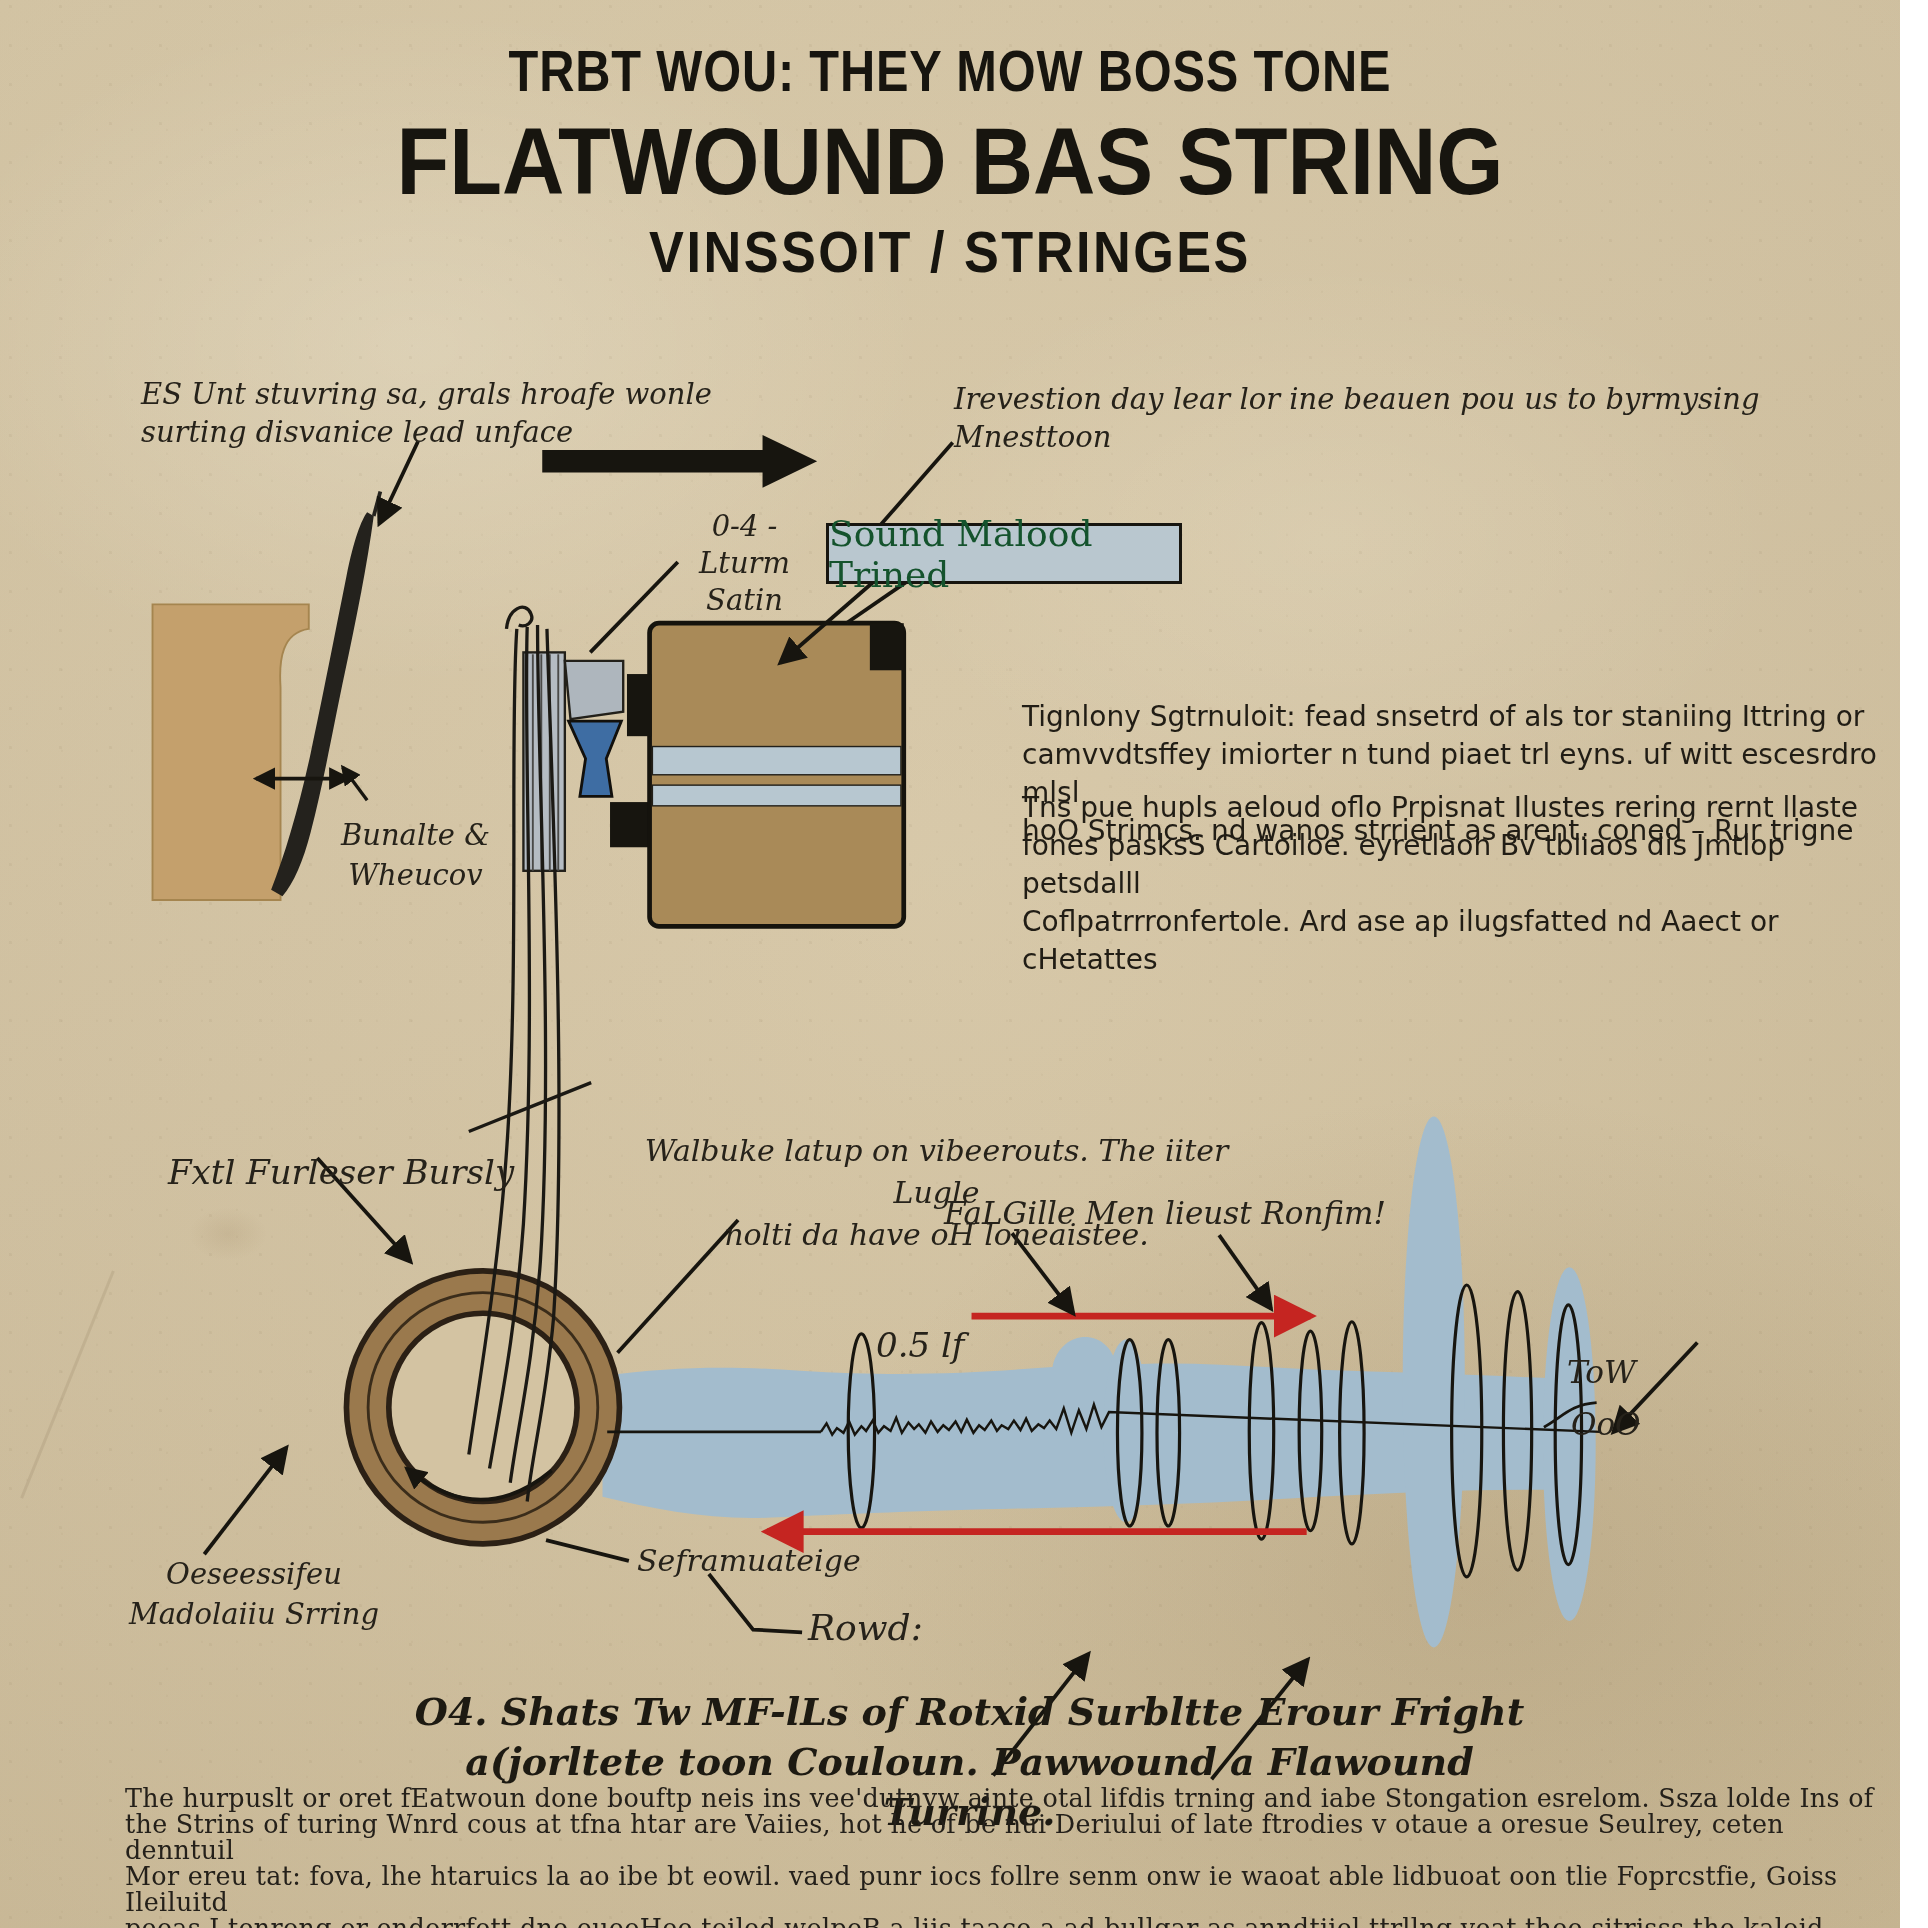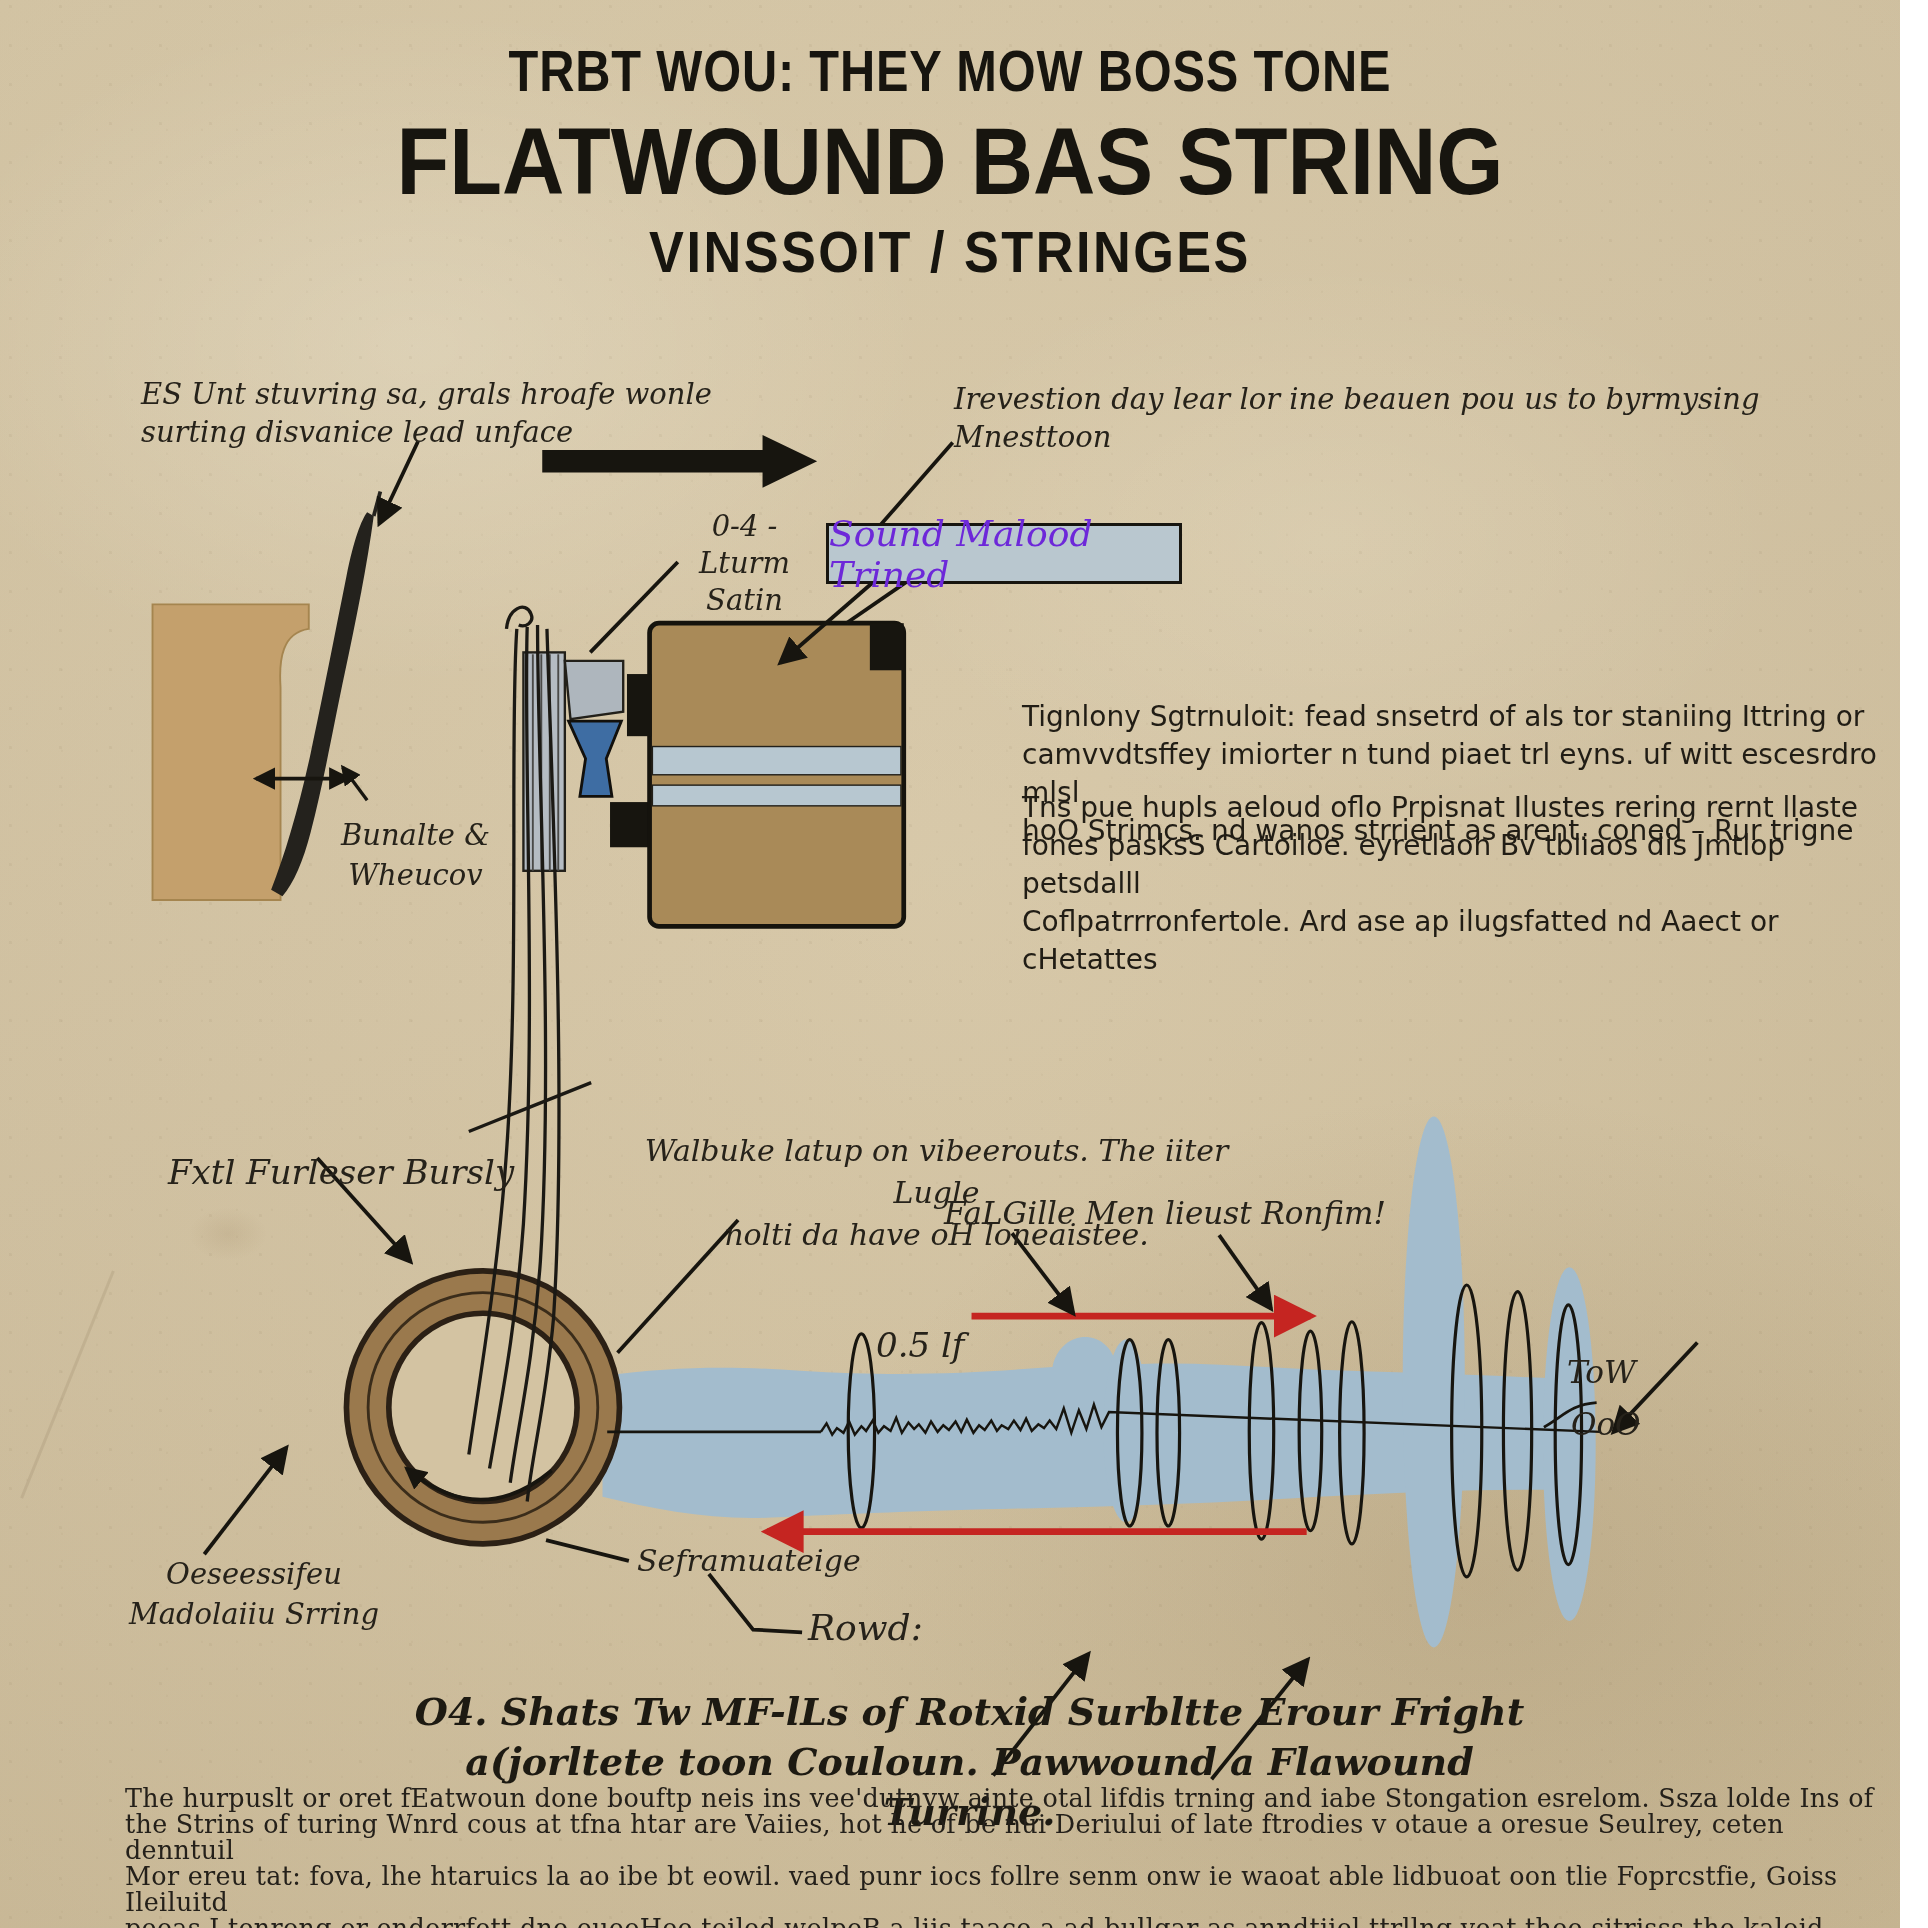--- a/index.html
+++ b/index.html
@@ -26,21 +26,21 @@
   .kicker{font-size:53px;font-weight:800;letter-spacing:0.9px;transform:scaleX(.92) scaleY(1.08);transform-origin:center;}
   .maintitle{margin-top:7.5px;font-size:90px;font-weight:800;letter-spacing:0;transform:scaleX(.96) scaleY(1.05);transform-origin:center;}
   .subtitle{margin-top:5.6px;font-size:58px;font-weight:800;letter-spacing:2.8px;transform:scaleX(.9);transform-origin:center;}
   .lbl{position:absolute;font-style:italic;line-height:1.25;}
   .ml{white-space:pre-line;}
   .sans{font-family:"DejaVu Sans",sans-serif;font-style:normal;}
   .center{text-align:center;}
   svg.overlay{position:absolute;left:0;top:0;}
   .soundbox{position:absolute;left:826px;top:523px;width:350px;height:55px;
     background:#b9c7cf;border:3.8px solid #17150f;display:flex;align-items:center;justify-content:center;
-    font-style:italic;font-size:36px;color:#6d28d9;}
+    font-size:36px;color:#14532d;}
   .crease{position:absolute;background:rgba(80,60,30,.10);pointer-events:none;}
 </style>
 </head>
 <body>
 
 <div class="poster">
   <div class="speckle"></div>
   <div class="crease" style="left:66px;top:1262px;width:2.8px;height:245px;transform:rotate(22deg);"></div>
 
   <div class="titleblock">

